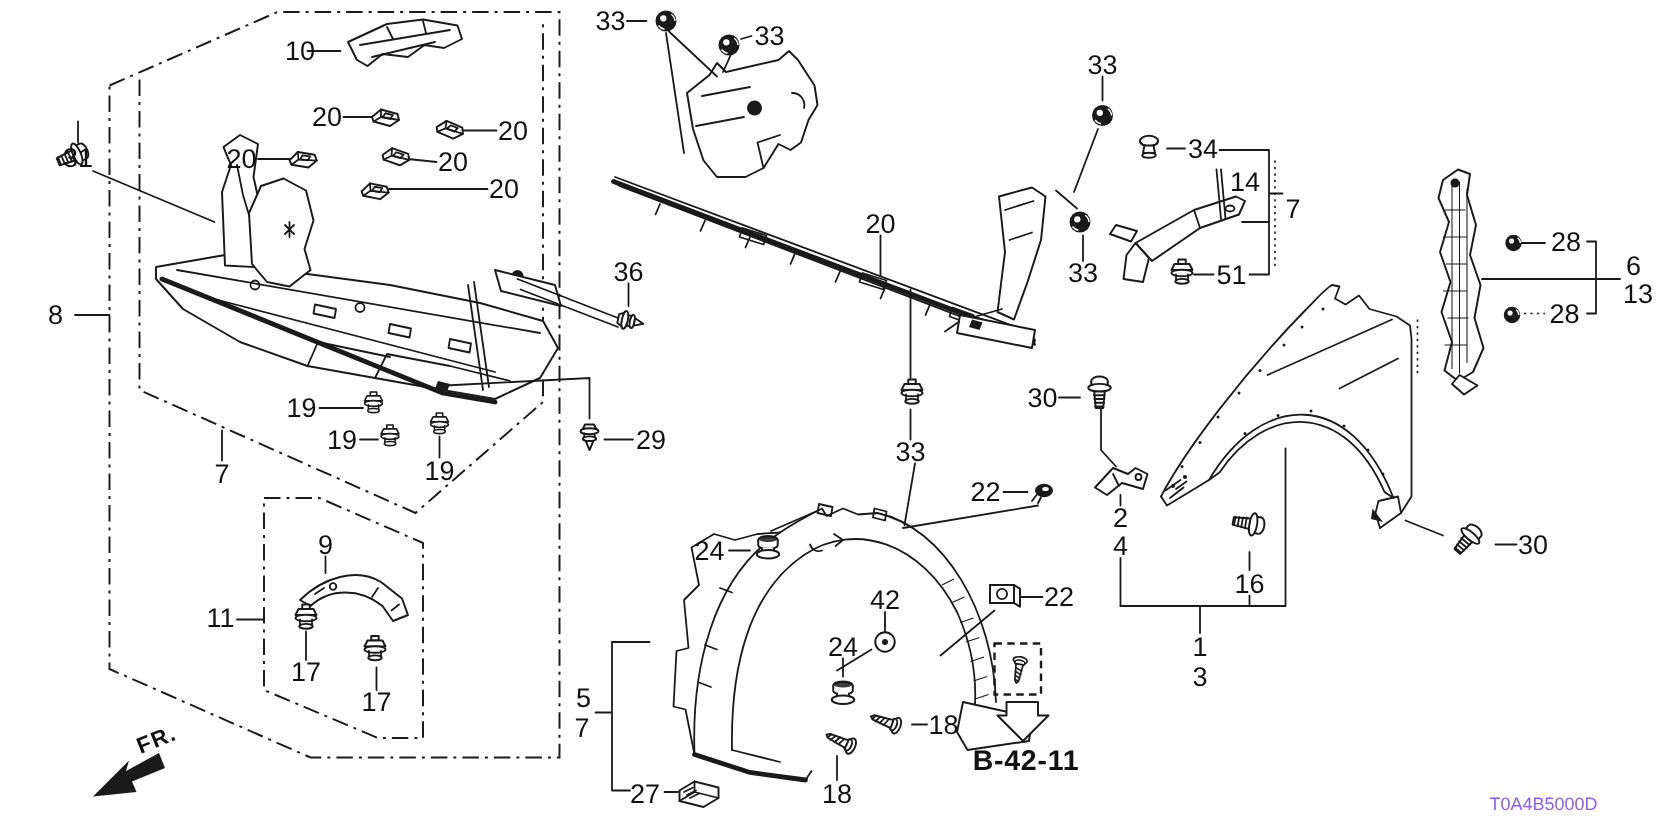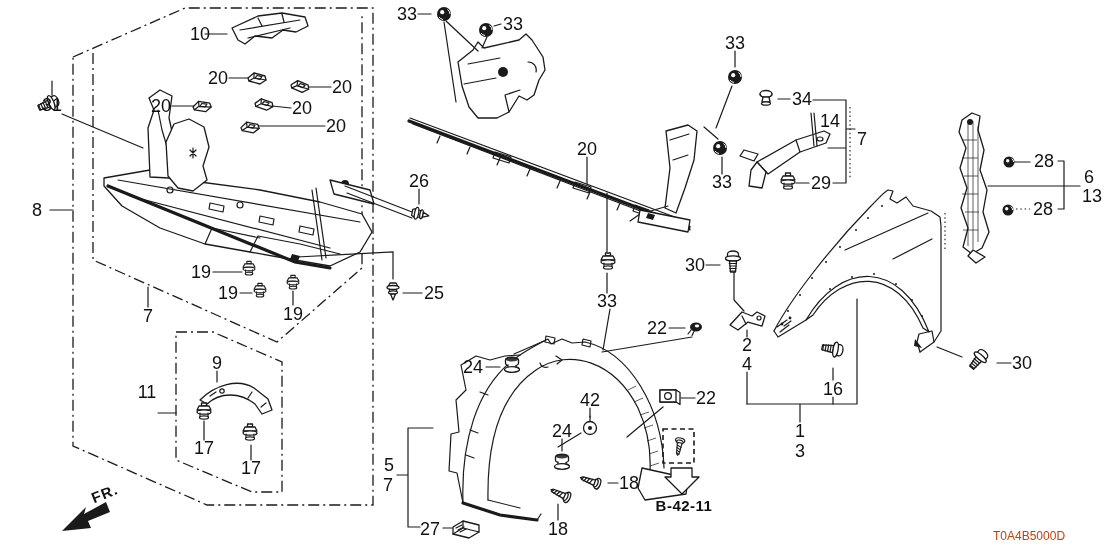--- a/index.html
+++ b/index.html
@@ -4,22 +4,22 @@
 <style>
   html,body{margin:0;padding:0;background:#fff;}
   .stage{position:relative;width:1108px;height:554px;background:#fff;overflow:hidden;
          font-family:"Liberation Sans",sans-serif;}
   .stage svg{position:absolute;left:0;top:0;}
   .callout{position:absolute;transform:translate(-50%,-50%);font-size:18px;color:#111;
            line-height:1;white-space:nowrap;letter-spacing:0;}
   .fr{position:absolute;left:92px;top:490px;font-size:15px;font-weight:bold;color:#111;
       transform:rotate(-22deg);transform-origin:left center;letter-spacing:1px;}
   .ref{position:absolute;left:644px;top:497px;width:80px;text-align:center;
-       font-size:15px;font-weight:bold;color:#111;letter-spacing:.5px;}
-  .code{position:absolute;left:993px;top:529px;width:90px;font-size:12px;color:#c2410c;}
+       font-size:19px;font-weight:bold;color:#111;letter-spacing:.5px;}
+  .code{position:absolute;left:993px;top:529px;width:90px;font-size:12px;color:#8b5cf6;}
   .ln{stroke:#1a1a1a;stroke-width:1.2;fill:none;stroke-linecap:round;}
   .pt{stroke:#1a1a1a;stroke-width:1.3;fill:#fff;stroke-linejoin:round;}
   .ptn{stroke:#1a1a1a;stroke-width:1.2;fill:none;stroke-linejoin:round;stroke-linecap:round;}
   .thick{stroke:#1a1a1a;stroke-width:3.2;fill:none;stroke-linecap:round;}
   .dd{stroke:#1a1a1a;stroke-width:1.3;fill:none;stroke-dasharray:11 4 2 4;}
   .dot{stroke:#1a1a1a;stroke-width:1.1;fill:none;stroke-dasharray:1.5 2.8;}
   .dsh{stroke:#1a1a1a;stroke-width:1.6;fill:none;stroke-dasharray:5 3.5;}
   .blk{fill:#1a1a1a;stroke:none;}
   .thin{stroke:#1a1a1a;stroke-width:.7;fill:none;}
 </style>
@@ -309,37 +309,37 @@
       <div class="callout" style="left: 200px; top: 34px;">10</div>
       <div class="callout" style="left: 218px; top: 78px;">20</div>
       <div class="callout" style="left: 342px; top: 87px;">20</div>
       <div class="callout" style="left: 161px; top: 106px;">20</div>
       <div class="callout" style="left: 302px; top: 108px;">20</div>
       <div class="callout" style="left: 336px; top: 126px;">20</div>
       <div class="callout" style="left: 201px; top: 272px;">19</div>
       <div class="callout" style="left: 228px; top: 293px;">19</div>
       <div class="callout" style="left: 293px; top: 314px;">19</div>
       <div class="callout" style="left: 217px; top: 363px;">9</div>
-      <div class="callout" style="left: 147px; top: 392px;">11</div>
+      <div class="callout" style="left: 147px; top: 412px;">11</div>
       <div class="callout" style="left: 204px; top: 448px;">17</div>
       <div class="callout" style="left: 251px; top: 468px;">17</div>
-      <div class="callout" style="left: 419px; top: 181px;">26</div>
-      <div class="callout" style="left: 434px; top: 293px;">25</div>
+      <div class="callout" style="left: 419px; top: 181px;">36</div>
+      <div class="callout" style="left: 434px; top: 293px;">29</div>
       <div class="callout" style="left: 407px; top: 14px;">33</div>
       <div class="callout" style="left: 513px; top: 24px;">33</div>
       <div class="callout" style="left: 735px; top: 43px;">33</div>
       <div class="callout" style="left: 722px; top: 182px;">33</div>
       <div class="callout" style="left: 607px; top: 301px;">33</div>
       <div class="callout" style="left: 587px; top: 149px;">20</div>
       <div class="callout" style="left: 695px; top: 265px;">30</div>
       <div class="callout" style="left: 1022px; top: 363px;">30</div>
       <div class="callout" style="left: 802px; top: 99px;">34</div>
       <div class="callout" style="left: 830px; top: 121px;">14</div>
       <div class="callout" style="left: 862px; top: 139px;">7</div>
-      <div class="callout" style="left: 821px; top: 183px;">29</div>
+      <div class="callout" style="left: 821px; top: 183px;">51</div>
       <div class="callout" style="left: 1044px; top: 161px;">28</div>
       <div class="callout" style="left: 1043px; top: 209px;">28</div>
       <div class="callout" style="left: 1089px; top: 177px;">6</div>
       <div class="callout" style="left: 1092px; top: 196px;">13</div>
       <div class="callout" style="left: 747px; top: 345px;">2</div>
       <div class="callout" style="left: 747px; top: 364px;">4</div>
       <div class="callout" style="left: 833px; top: 389px;">16</div>
       <div class="callout" style="left: 800px; top: 431px;">1</div>
       <div class="callout" style="left: 800px; top: 451px;">3</div>
       <div class="callout" style="left: 657px; top: 328px;">22</div>

